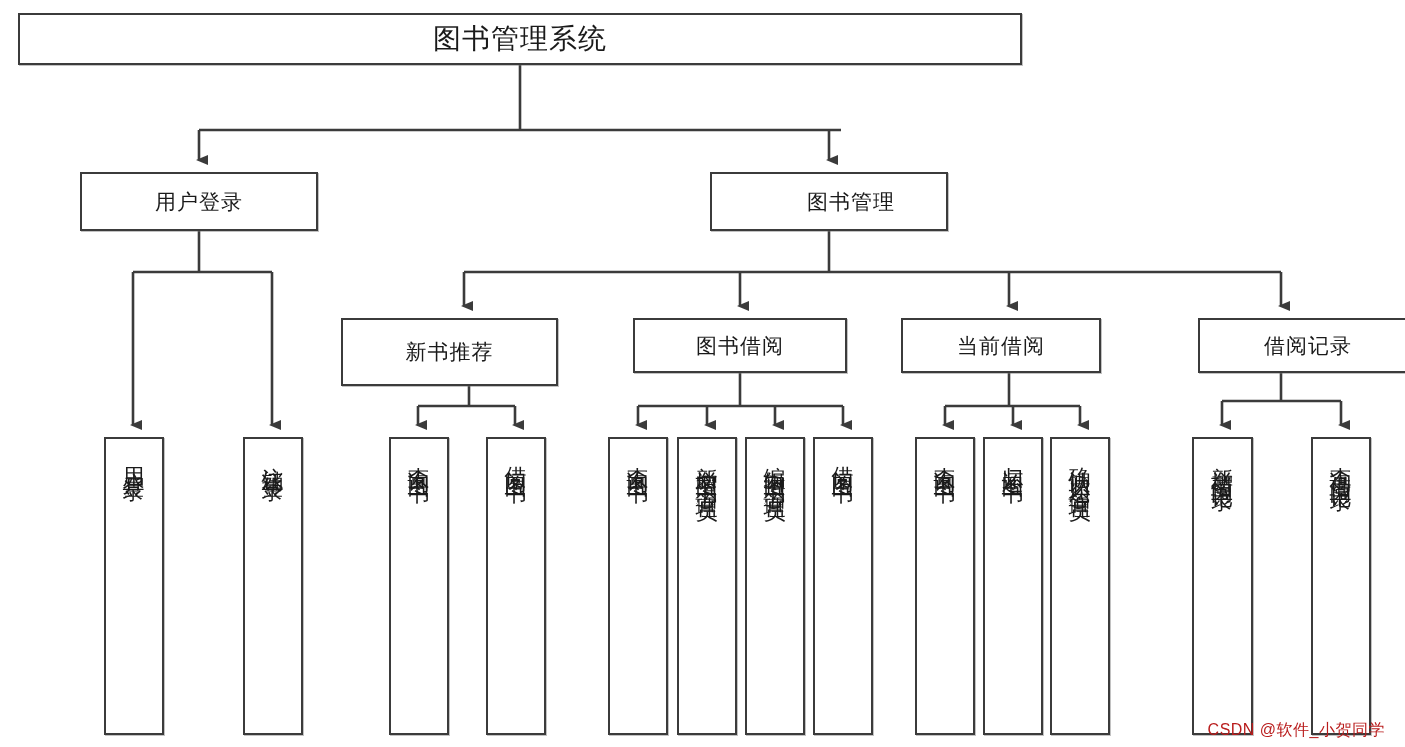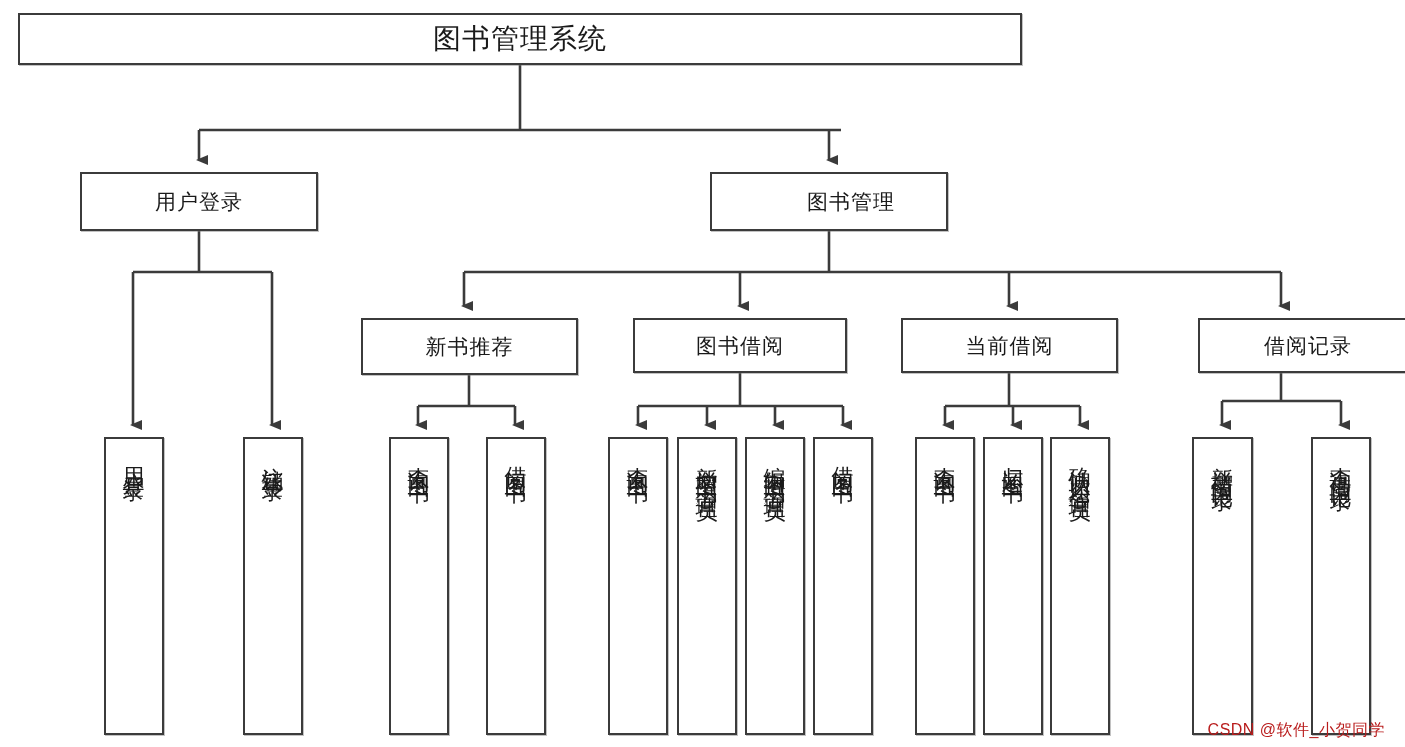--- a/index.html
+++ b/index.html
@@ -130,27 +130,27 @@
     <span>图书管理系统</span>
   </div>
 
   <div class="node h" style="left:80px; top:172px; width:238px; height:59px;">
     <span>用户登录</span>
   </div>
   <div class="node h" style="left:710px; top:172px; width:238px; height:59px;padding-left:44px;">
     <span>图书管理</span>
   </div>
 
-  <div class="node h" style="left:361px; top:318px; width:217px; height:57px;">
+  <div class="node h" style="left:341px; top:318px; width:217px; height:68px;">
     <span>新书推荐</span>
   </div>
   <div class="node h" style="left:633px; top:318px; width:214px; height:55px;">
     <span>图书借阅</span>
   </div>
-  <div class="node h" style="left:901px; top:318px; width:217px; height:55px;">
+  <div class="node h" style="left:901px; top:318px; width:200px; height:55px;">
     <span>当前借阅</span>
   </div>
   <div class="node h" style="left:1170px; top:318px; width:220px; height:55px;margin-left:28px;">
     <span>借阅记录</span>
   </div>
 
   <div class="node leaf" style="left:104px; top:437px; width:60px; height:298px;">
     <span class="vtext">用户登录</span>
   </div>
   <div class="node leaf" style="left:243px; top:437px; width:60px; height:298px;">

